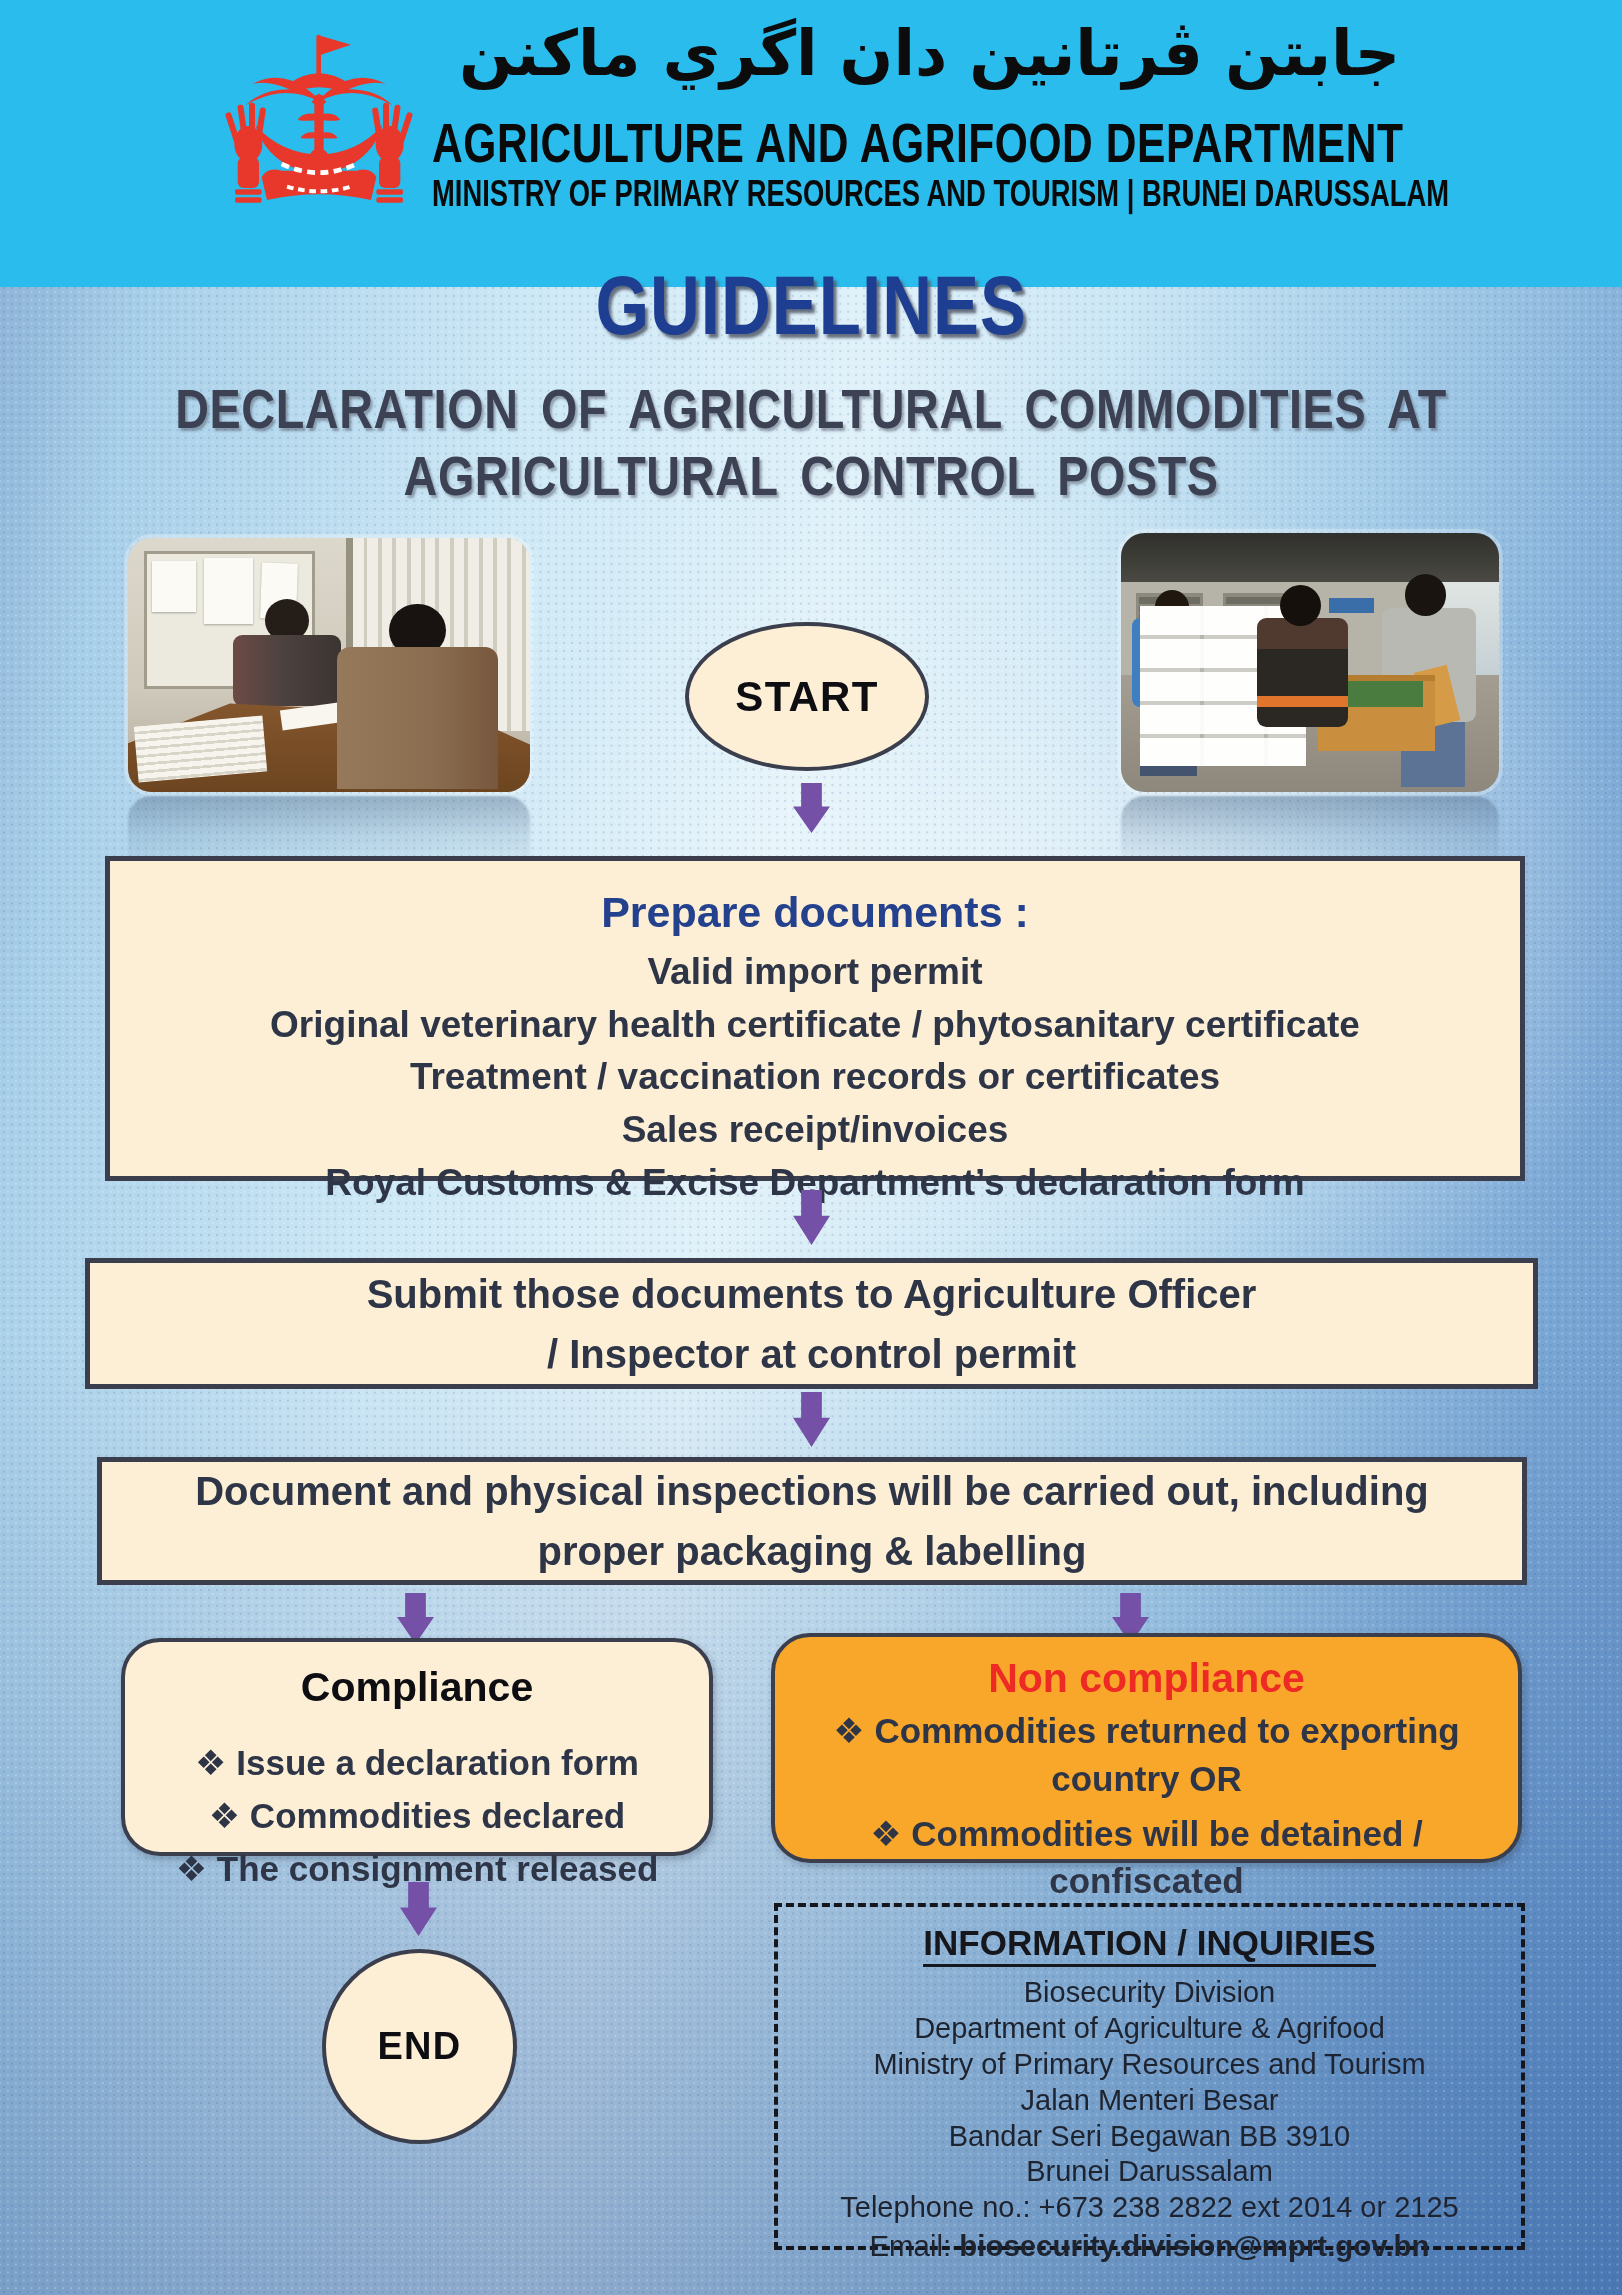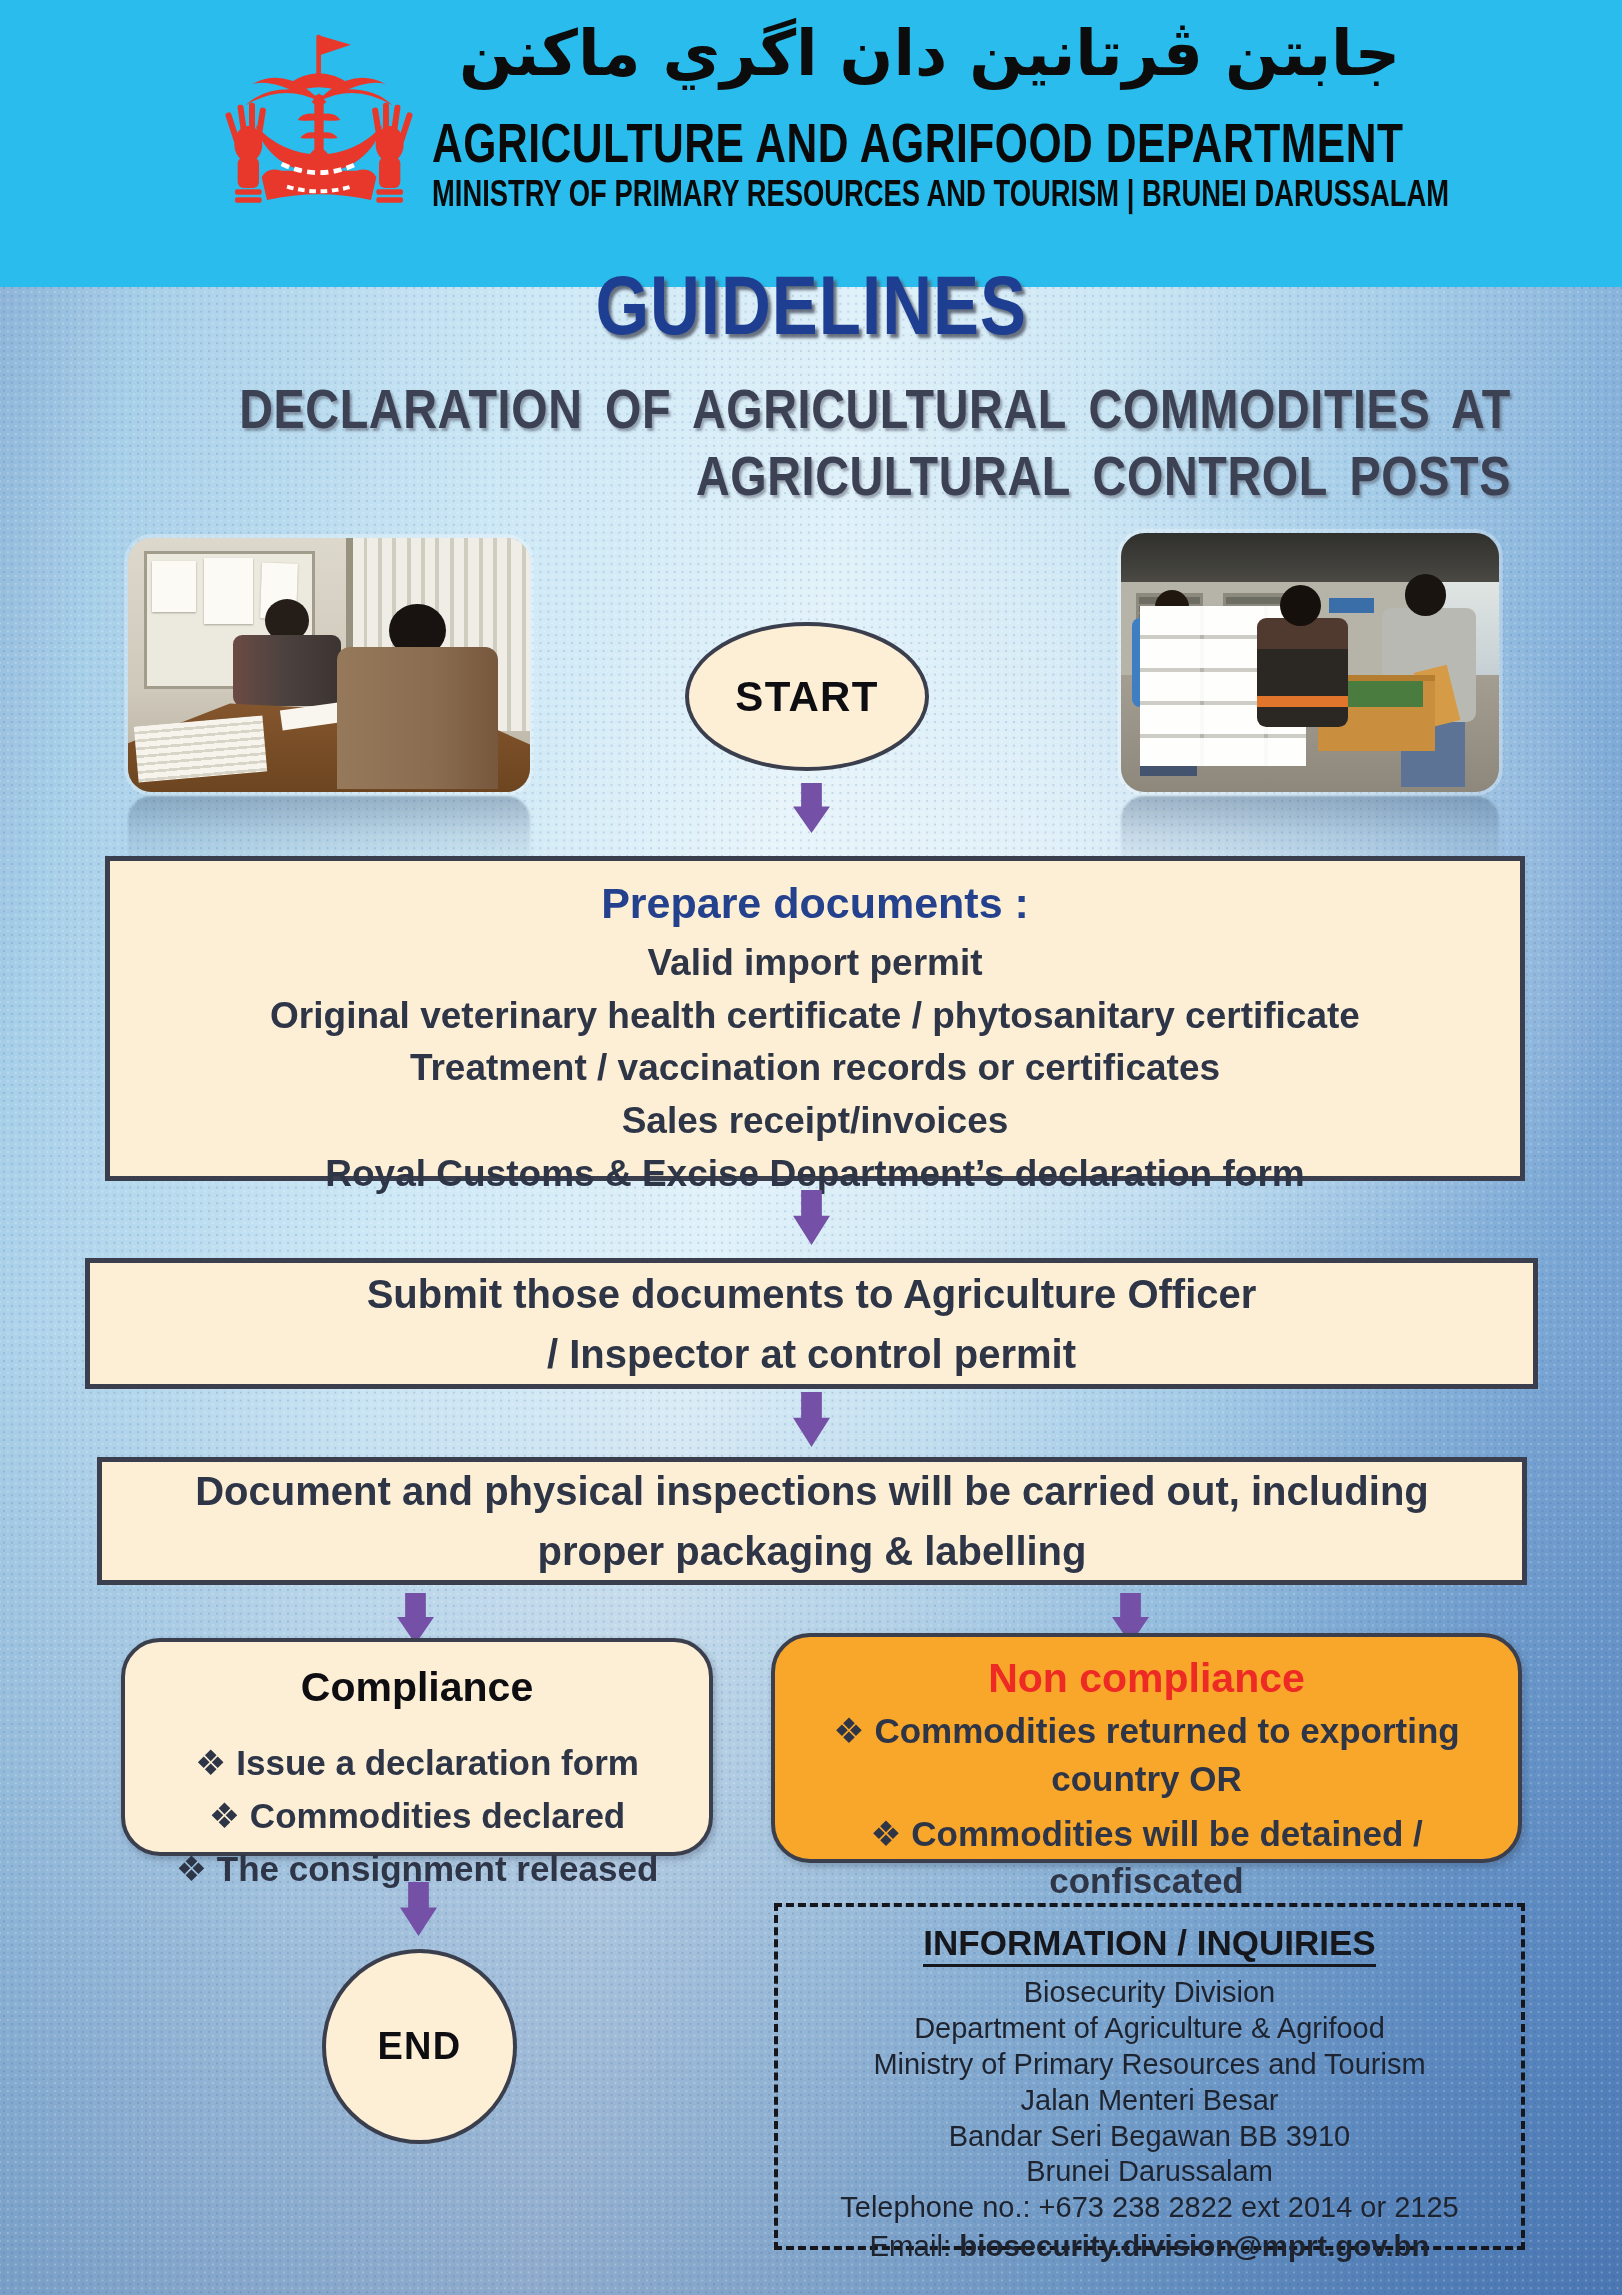--- a/index.html
+++ b/index.html
@@ -22,21 +22,21 @@
   .jawi{position:absolute;left:432px;top:17px;width:995px;text-align:center;direction:rtl;
         font-family:"DejaVu Sans",sans-serif;font-size:63px;font-weight:bold;color:#0c0c0c;}
   .dept{position:absolute;left:432px;top:110px;font-size:56px;font-weight:bold;color:#0a0a0a;
         transform:scaleX(.76);transform-origin:0 50%;white-space:nowrap;letter-spacing:0.7px;}
   .ministry{position:absolute;left:432px;top:173px;font-size:36px;font-weight:bold;color:#0a0a0a;
         transform:scaleX(.76);transform-origin:0 50%;white-space:nowrap;}
   
   .guidelines{position:absolute;left:0;top:257px;width:1623px;text-align:center;}
   .guidelines>span{display:inline-block;transform:scaleX(.82);font-size:84px;font-weight:bold;
         color:#1d3e91;letter-spacing:1.3px;text-shadow:3.9px 3.9px 3.3px rgba(84,90,106,.85);}
-  .subtitle{position:absolute;left:0;top:376px;width:1623px;text-align:right;}
+  .subtitle{position:absolute;left:0;top:376px;width:1623px;text-align:center;}
   .subtitle>span{display:inline-block;transform:scaleX(.85);font-size:55px;line-height:1.22;font-weight:bold;
         color:#3c4254;word-spacing:10.5px;letter-spacing:0.7px;text-shadow:2.6px 3.3px 2.6px rgba(84,90,106,.5);}
   
   .photo{position:absolute;border-radius:23.6px;overflow:hidden;box-shadow:0 0 0 3.9px rgba(255,255,255,.28);}
   .photo-left{left:128px;top:538px;width:402px;height:254px;}
   .photo-right{left:1121px;top:533px;width:378px;height:259px;}
   .reflection{position:absolute;border-radius:23.6px;filter:blur(1.3px);
         background:linear-gradient(180deg,rgba(70,95,125,.40),rgba(90,120,150,.16) 45%,rgba(110,140,170,0) 90%);}
   .refl-left{left:128px;top:796px;width:402px;height:86px;}
   .refl-right{left:1121px;top:796px;width:378px;height:86px;}
@@ -77,21 +77,21 @@
   .ph2-man1-head{left:9%;top:22%;width:9%;height:13%;border-radius:50%;background:#20180f;}
   .ph2-man1-body{left:3%;top:33%;width:20%;height:34%;border-radius:7.9px;background:#3f7fc1;}
   .ph2-man1-legs{left:5%;top:64%;width:15%;height:30%;background:#44546e;}
   .ph2-man2-head{left:42%;top:20%;width:11%;height:16%;border-radius:50%;background:#15100c;}
   .ph2-man2-body{left:36%;top:33%;width:24%;height:42%;border-radius:9.2px;background:linear-gradient(180deg,#50392f 0 28%,#2b2723 28% 72%,#e2752c 72% 82%,#2b2723 82%);}
   .ph2-man3-head{right:14%;top:16%;width:11%;height:16%;border-radius:50%;background:#191410;}
   .ph2-man3-body{right:6%;top:29%;width:25%;height:44%;border-radius:9.2px;background:#b9b9b4;}
   .ph2-man3-legs{right:9%;top:70%;width:17%;height:28%;background:#5d7396;}
   
   .flow-box{position:absolute;background:#fcefd6;border:5.2px solid #3b3f4d;color:#2e3547;text-align:center;box-sizing:border-box;}
-  .box-prepare{left:105px;top:856px;width:1420px;height:325px;padding-top:13px;}
+  .box-prepare{left:105px;top:856px;width:1420px;height:325px;padding-top:22px;}
   .box-submit{left:85px;top:1258px;width:1453px;height:131px;display:flex;flex-direction:column;justify-content:center;}
   .box-inspect{left:97px;top:1457px;width:1430px;height:128px;display:flex;flex-direction:column;justify-content:center;}
   .box-round{border-radius:39px;border-width:4.6px;box-shadow:2.6px 3.9px 6.5px rgba(40,50,70,.25);}
   .box-compliance{left:121px;top:1638px;width:592px;height:218px;}
   .box-noncompliance{left:771px;top:1633px;width:751px;height:230px;background:#f9a72b;}
   .prepare-heading{font-size:43px;font-weight:bold;color:#24418e;margin:5.2px 0 9.2px;}
   .prepare-item{font-size:37px;font-weight:bold;line-height:1.42;}
   .flow-line{font-size:40px;font-weight:bold;line-height:1.5;}
   .comp-title{font-size:41px;font-weight:bold;color:#0d0d12;margin:22px 0 25px;}
   .comp-item{font-size:35px;font-weight:bold;line-height:1.52;}

